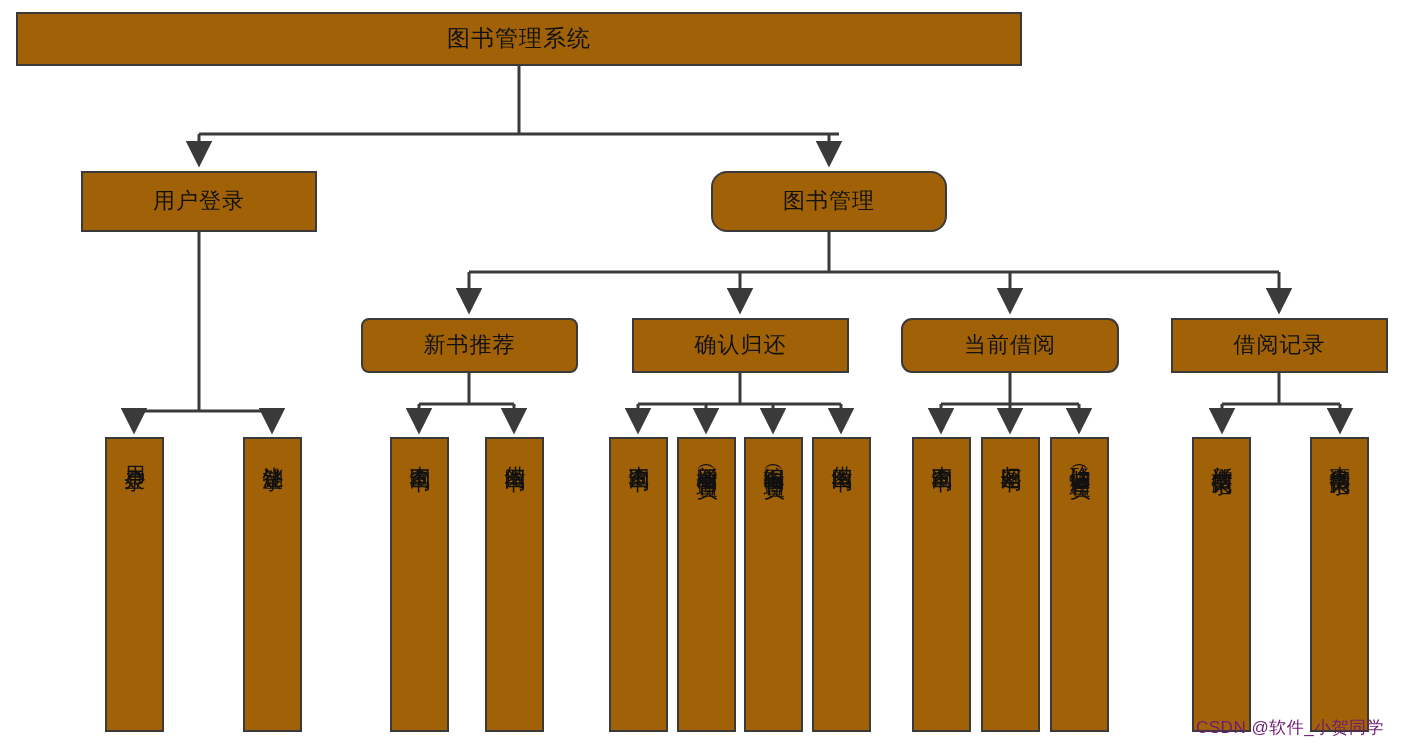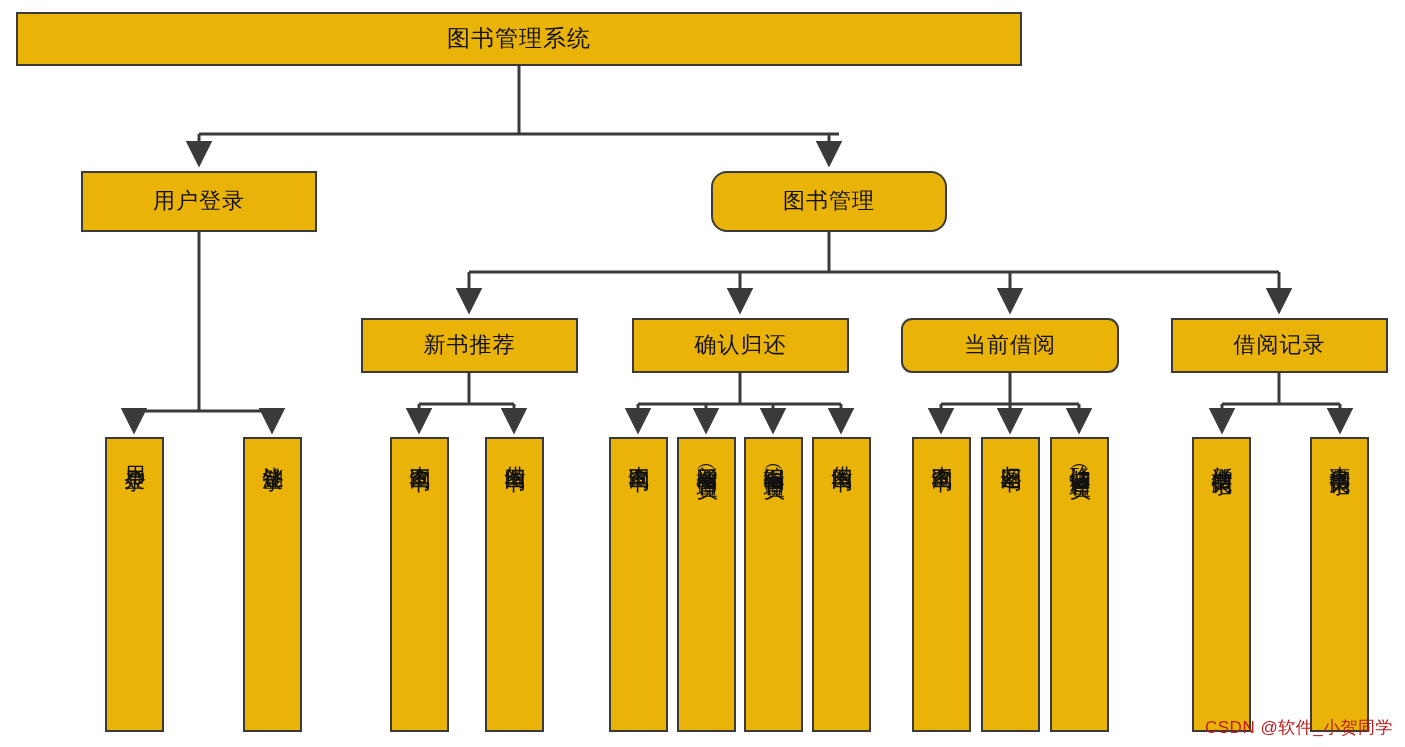--- a/index.html
+++ b/index.html
@@ -22,21 +22,21 @@
     position: absolute;
     left: 0;
     top: 0;
     width: 1405px;
     height: 747px;
     pointer-events: none;
   }
   .node {
     position: absolute;
     box-sizing: border-box;
-    background: #eab308;
+    background: #a16207;
     border: 2px solid #3a3a3a;
     display: flex;
     align-items: center;
     justify-content: center;
     color: #111111;
   }
   .node.horiz {
     font-size: 22px;
     letter-spacing: 1px;
     line-height: 1.2;
@@ -54,24 +54,23 @@
     text-orientation: upright;
     font-size: 21px;
     line-height: 1.18;
     letter-spacing: 2px;
     white-space: nowrap;
     color: #111111;
   }
   .watermark {
     position: absolute;
     font-size: 17px;
-    color: #b91c1c;
+    color: #701a75;
     white-space: nowrap;
     letter-spacing: 0.5px;
-    margin-left: 9px;
   }
 </style>
 </head>
 <body>
 
 <div id="diagram-root">
 
   <svg class="connectors" viewBox="0 0 1405 747" xmlns="http://www.w3.org/2000/svg">
     <defs>
       <marker id="arrow" viewBox="0 0 12 12" refX="10" refY="6" markerWidth="9" markerHeight="9" orient="auto-start-reverse">
@@ -126,21 +125,21 @@
     <span>图书管理系统</span>
   </div>
 
   <div class="node horiz" style="left:81px; top:171px; width:236px; height:61px;">
     <span>用户登录</span>
   </div>
   <div class="node horiz" style="left:711px; top:171px; width:236px; height:61px;border-radius:16px;">
     <span>图书管理</span>
   </div>
 
-  <div class="node horiz" style="left:361px; top:318px; width:217px; height:55px;">
+  <div class="node horiz" style="left:361px; top:318px; width:217px; height:55px;border-radius:8px;">
     <span>新书推荐</span>
   </div>
   <div class="node horiz" style="left:632px; top:318px; width:217px; height:55px;">
     <span>确认归还</span>
   </div>
   <div class="node horiz" style="left:901px; top:318px; width:218px; height:55px;border-radius:11px;">
     <span>当前借阅</span>
   </div>
   <div class="node horiz" style="left:1171px; top:318px; width:217px; height:55px;">
     <span>借阅记录</span>

